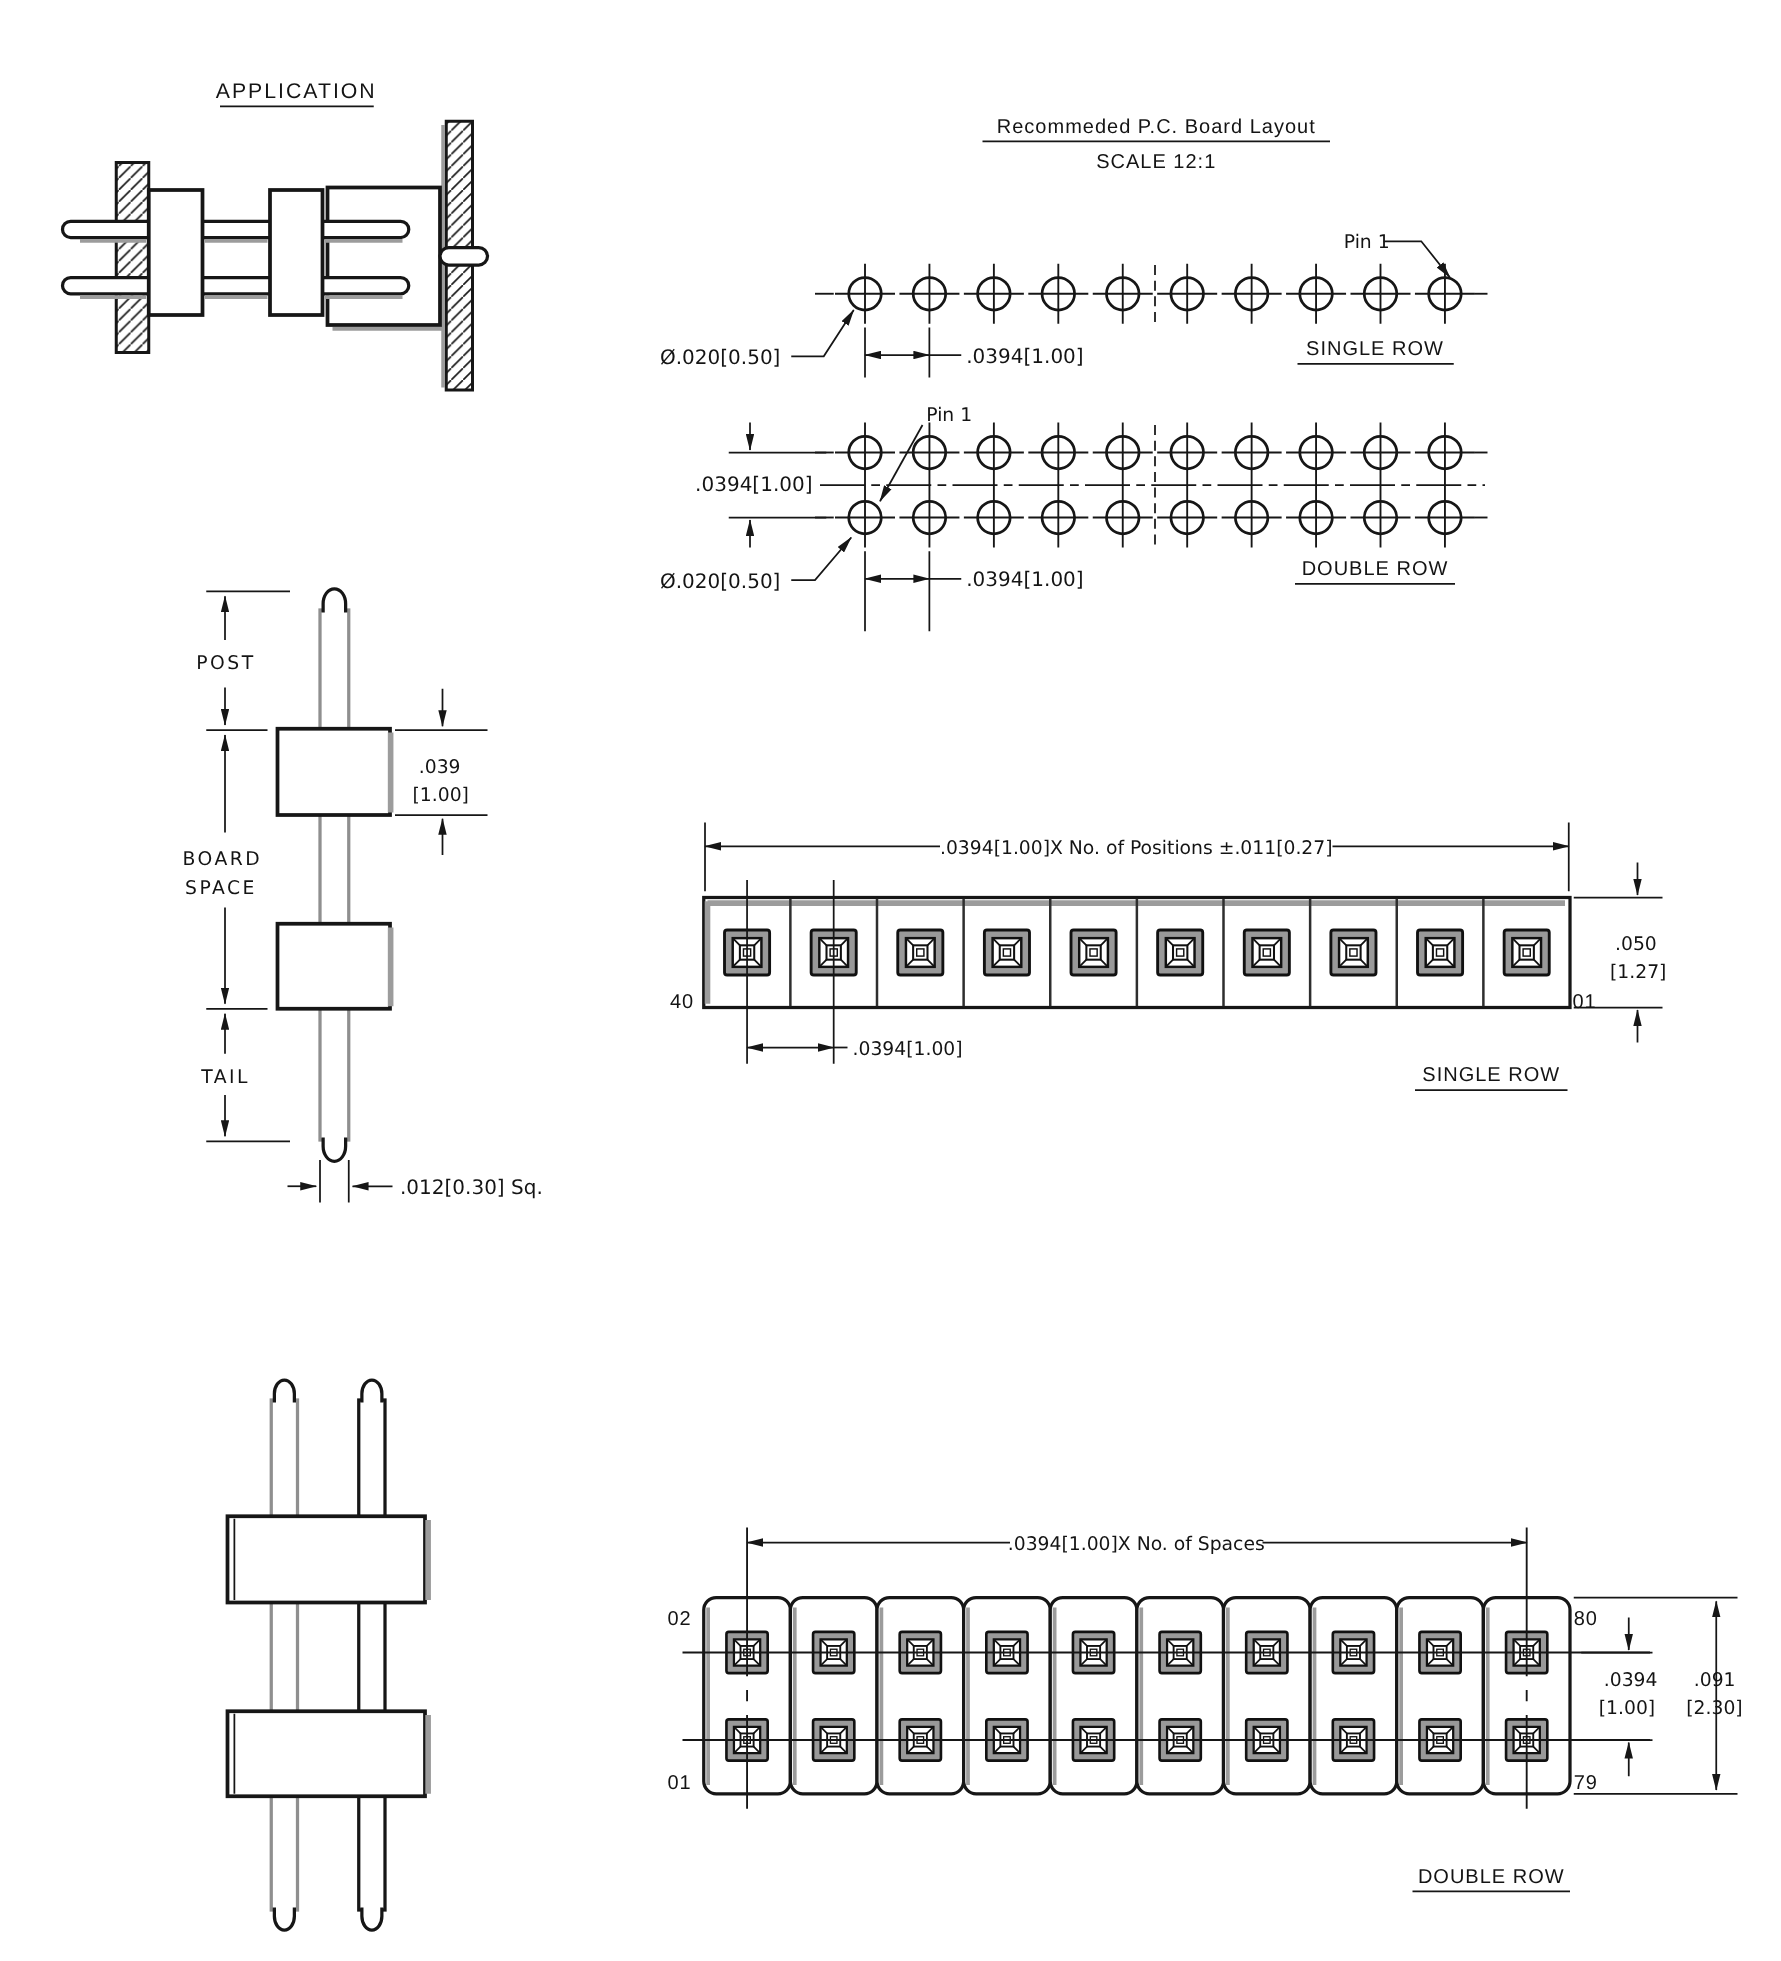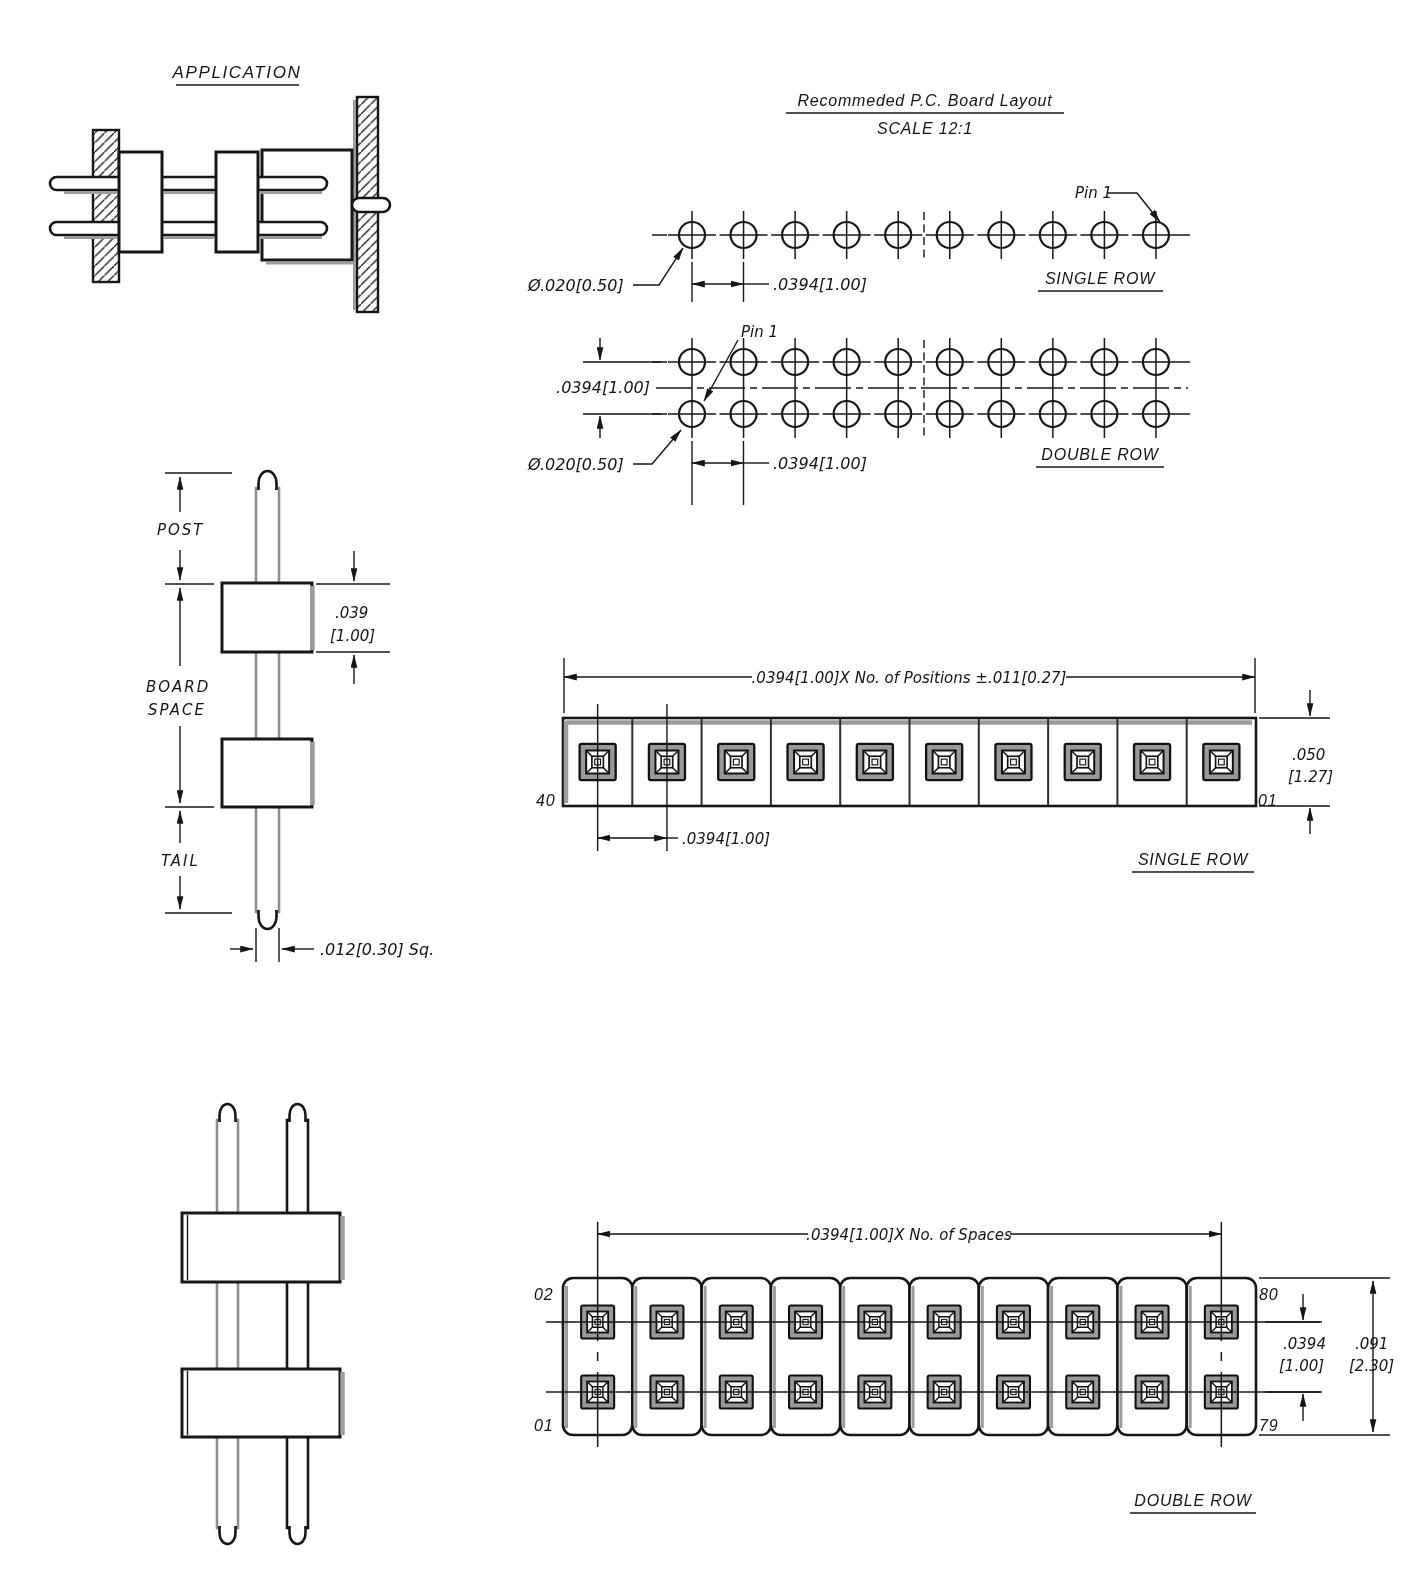--- a/index.html
+++ b/index.html
@@ -1,17 +1,17 @@
 <!DOCTYPE html>
 <html><head>
 <meta charset="utf-8">
 <style>
   html,body{margin:0;padding:0;background:#fff;}
   #stage{position:relative;width:1425px;height:1569px;background:var(--paper,#fff);
-         font-family:"DejaVu Sans",sans-serif;font-style:italic;}
+         font-family:"DejaVu Sans",sans-serif;}
   svg{display:block;}
   .obj{fill:#fff;stroke:var(--ink,#161616);stroke-width:2.6;stroke-linejoin:miter;}
   .obj3{stroke-width:3;}
   .hatched{fill:url(#hatch);stroke:var(--ink,#161616);stroke-width:2.4;}
   .dim{stroke:var(--ink,#161616);stroke-width:1.4;fill:none;}
   .cl{stroke:var(--ink,#161616);stroke-width:1.5;fill:none;}
   .sep{stroke:#2e2e2e;stroke-width:2;}
   .hole{fill:none;stroke:var(--ink,#161616);stroke-width:2.2;}
   .shadow{stroke:var(--shadow,#9c9c9c);fill:none;stroke-width:3;}
   .sh4{stroke-width:4.5;}

